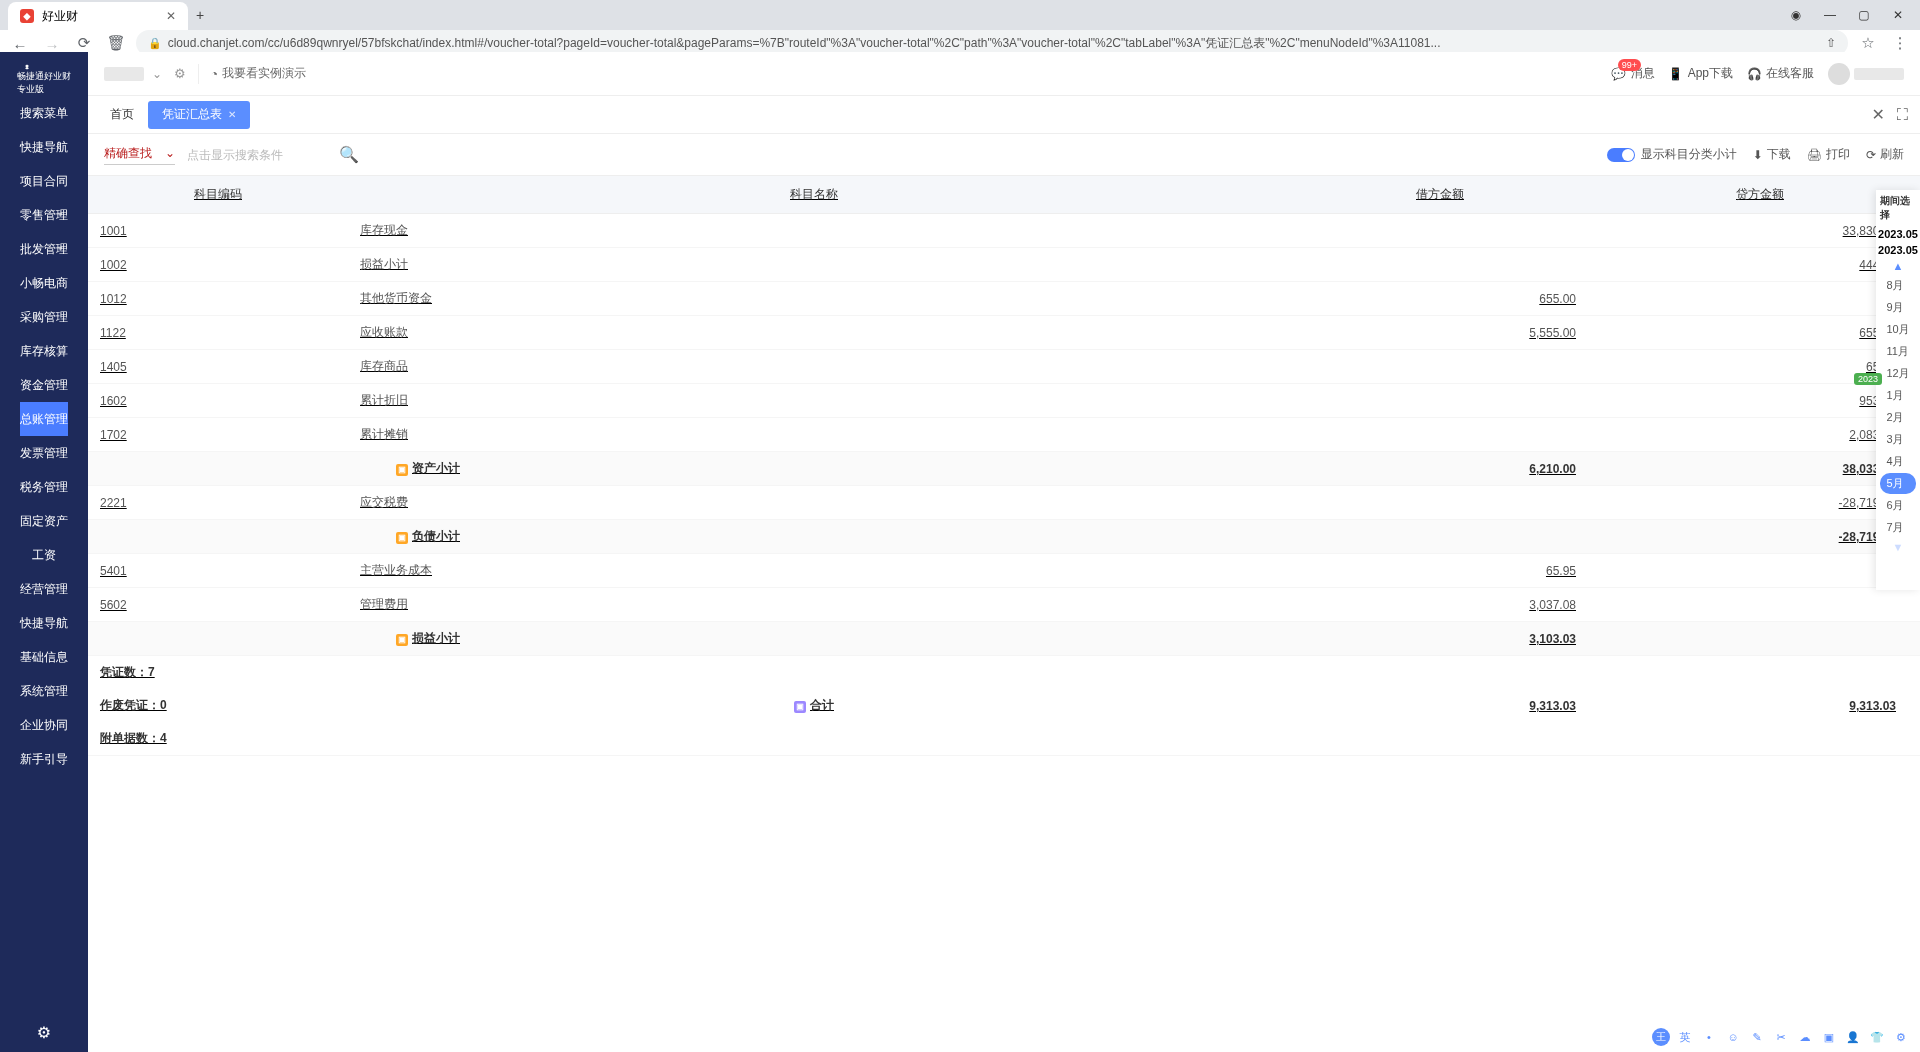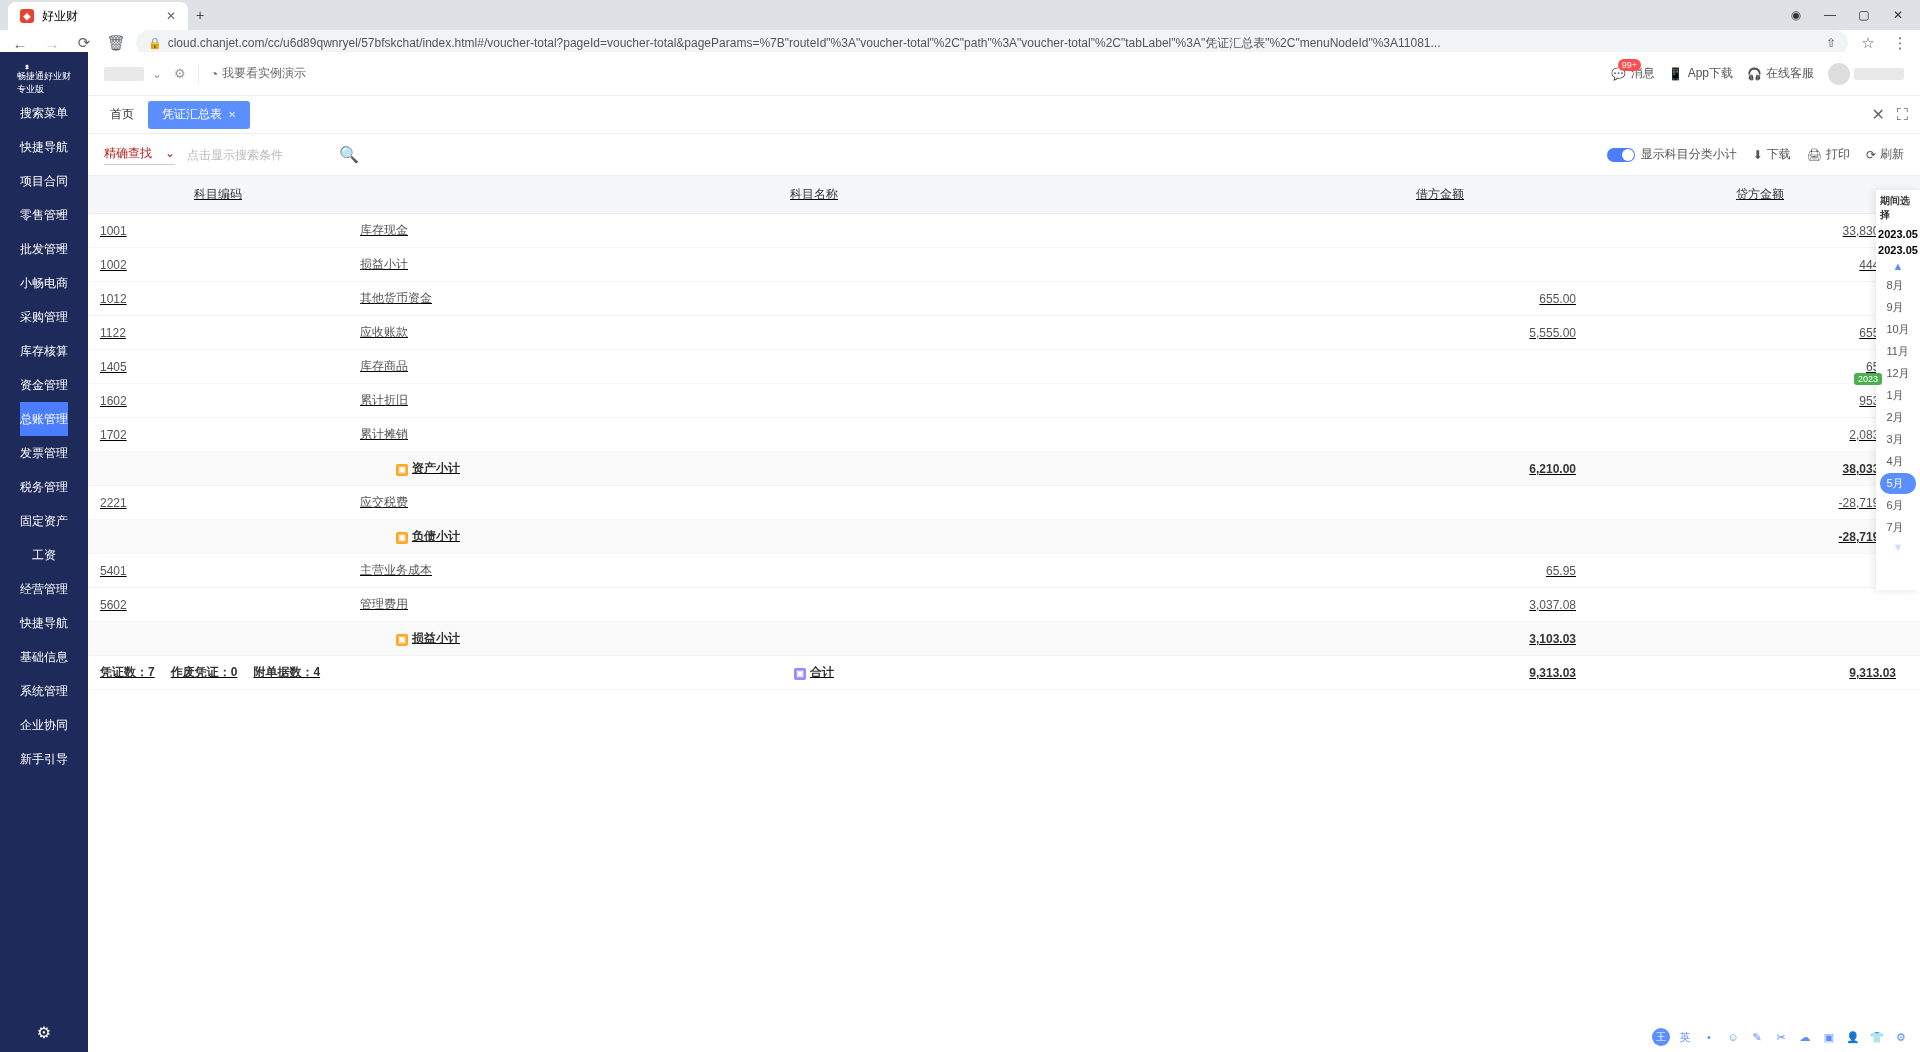--- a/index.html
+++ b/index.html
@@ -65,21 +65,21 @@
 .data-table th:nth-child(3), .data-table th:nth-child(4) { width: 320px; }
 .data-table td { padding: 8px 12px; border-bottom: 1px solid #f5f5f5; color: #555; }
 .data-table td:nth-child(1) { padding-left: 12px; }
 .data-table td:nth-child(3), .data-table td:nth-child(4) { text-align: right; padding-right: 24px; }
 .subtotal-row { background: #fafafa; }
 .subtotal-row td { font-weight: bold; color: #333; }
 .subtotal-icon { display: inline-block; width: 12px; height: 12px; background: #ffa726; border-radius: 2px; margin-right: 4px; font-size: 8px; color: #fff; text-align: center; line-height: 12px; }
 .subtotal-cell { padding-left: 48px !important; }
 .grand-total-row td { font-weight: bold; color: #333; }
 .grand-icon { display: inline-block; width: 12px; height: 12px; background: #9c88ff; border-radius: 2px; margin-right: 4px; font-size: 8px; color: #fff; text-align: center; line-height: 12px; }
-.footer-stats { display: flex; gap: 16px; font-size: 12px; font-weight: bold; }
+.footer-stats { display: flex; gap: 16px; font-size: 12px; font-weight: bold; flex-direction: column; }
 
 .collapse-handle { position: absolute; right: 0; top: 180px; width: 14px; height: 40px; background: #f0f0f0; border-radius: 4px 0 0 4px; display: flex; align-items: center; justify-content: center; font-size: 10px; color: #999; cursor: pointer; }
 
 
 .period-picker { position: absolute; right: 0; top: 138px; width: 44px; background: #fff; box-shadow: -2px 0 8px rgba(0,0,0,0.1); height: 400px; display: flex; flex-direction: column; align-items: center; font-size: 11px; }
 .pp-title { font-size: 10px; color: #333; padding: 4px; font-weight: bold; }
 .pp-year { font-weight: bold; padding: 2px; }
 .pp-arrow { color: #5b8eff; cursor: pointer; padding: 2px; }
 .pp-month { padding: 3px 6px; cursor: pointer; color: #555; border-radius: 10px; margin: 1px 0; }
 .pp-month.active { background: #5b8eff; color: #fff; }

